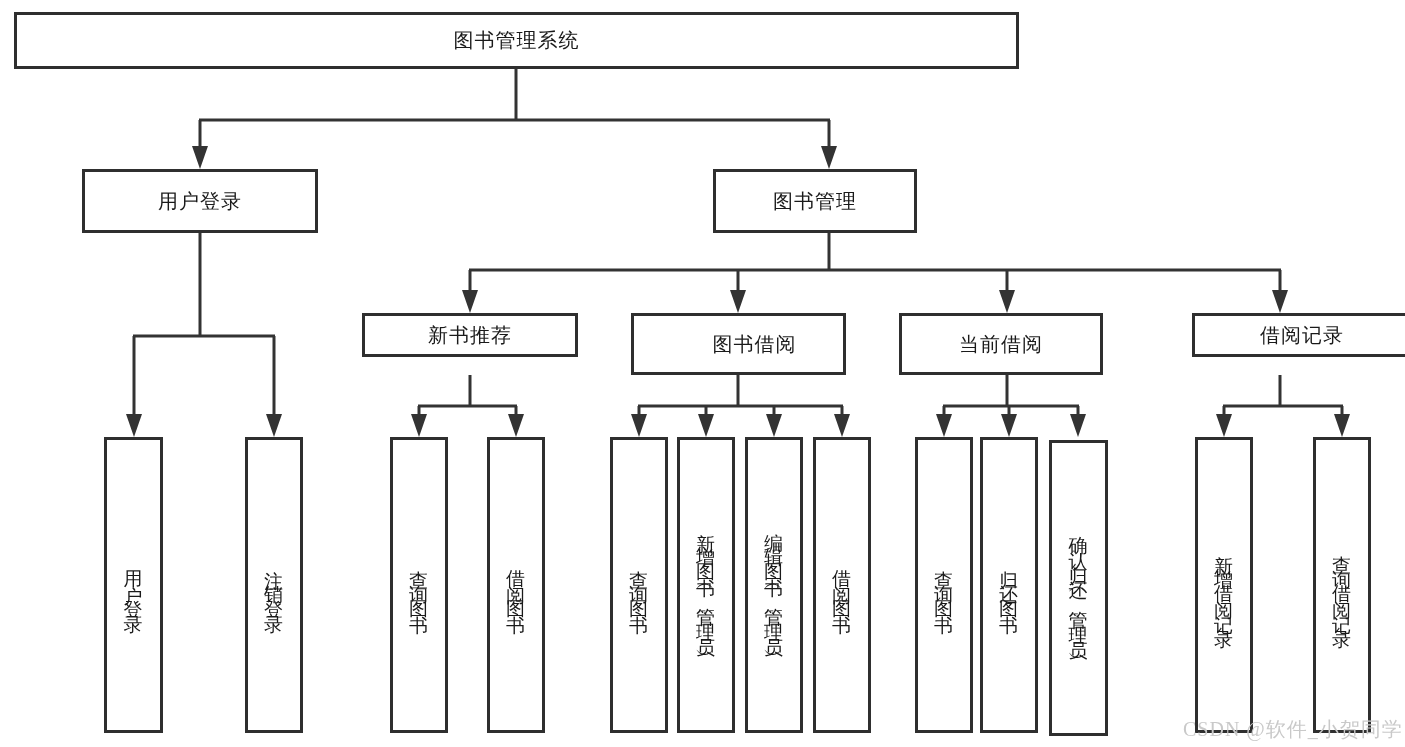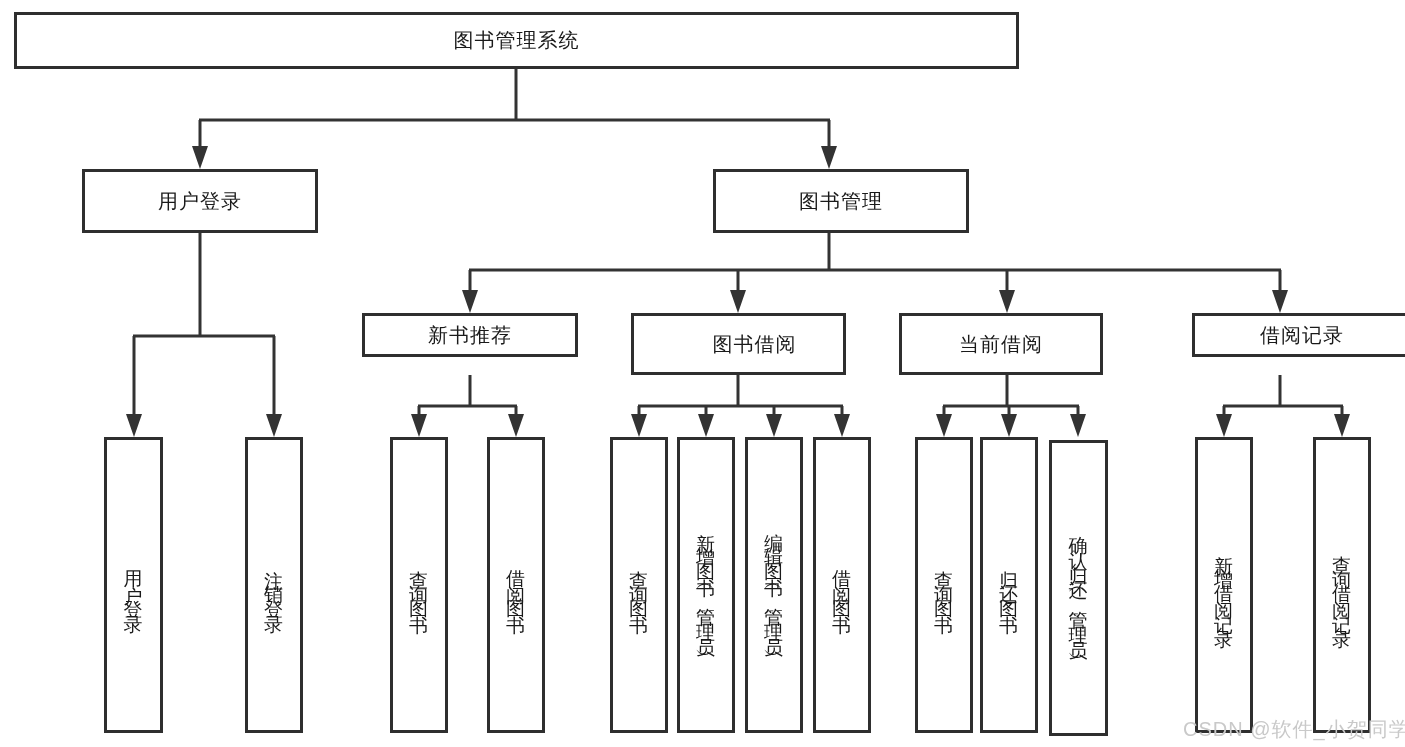--- a/index.html
+++ b/index.html
@@ -1,21 +1,21 @@
 <!DOCTYPE html>
 <html><head>
 <meta charset="utf-8">
 <style>
   html, body { margin: 0; padding: 0; background: #ffffff; }
   .canvas {
     position: relative;
     width: 1405px;
     height: 747px;
     background: #ffffff;
-    font-family: Liberation Sans, sans-serif;
+    font-family: Liberation Serif, serif;
     overflow: hidden;
   }
   .wires {
     position: absolute;
     left: 0; top: 0;
     width: 1405px; height: 747px;
     pointer-events: none;
   }
   .node {
     position: absolute;
@@ -114,21 +114,21 @@
       <polygon points="1001,414 1017,414 1009,437"></polygon>
       <polygon points="1070,414 1086,414 1078,437"></polygon>
       <polygon points="1216,414 1232,414 1224,437"></polygon>
       <polygon points="1334,414 1350,414 1342,437"></polygon>
     </g>
   </svg>
 
   <div class="node h" style="left:14px; top:12px; width:1005px; height:57px;">图书管理系统</div>
 
   <div class="node h" style="left:82px; top:169px; width:236px; height:64px;">用户登录</div>
-  <div class="node h" style="left:713px; top:169px; width:256px; height:64px;">图书管理</div>
+  <div class="node h" style="left:713px; top:169px; width:204px; height:64px;">图书管理</div>
 
   <div class="node h" style="left:362px; top:313px; width:216px; height:44px;">新书推荐</div>
   <div class="node h" style="left:631px; top:313px; width:215px; height:62px;padding-left:32px;">图书借阅</div>
   <div class="node h" style="left:899px; top:313px; width:204px; height:62px;">当前借阅</div>
   <div class="node h" style="left:1192px; top:313px; width:220px; height:44px;">借阅记录</div>
 
   <div class="node v" style="left:104px; top:437px; width:59px; height:296px;">
     <span class="vtxt">用户登录</span>
   </div>
   <div class="node v" style="left:245px; top:437px; width:58px; height:296px;">

